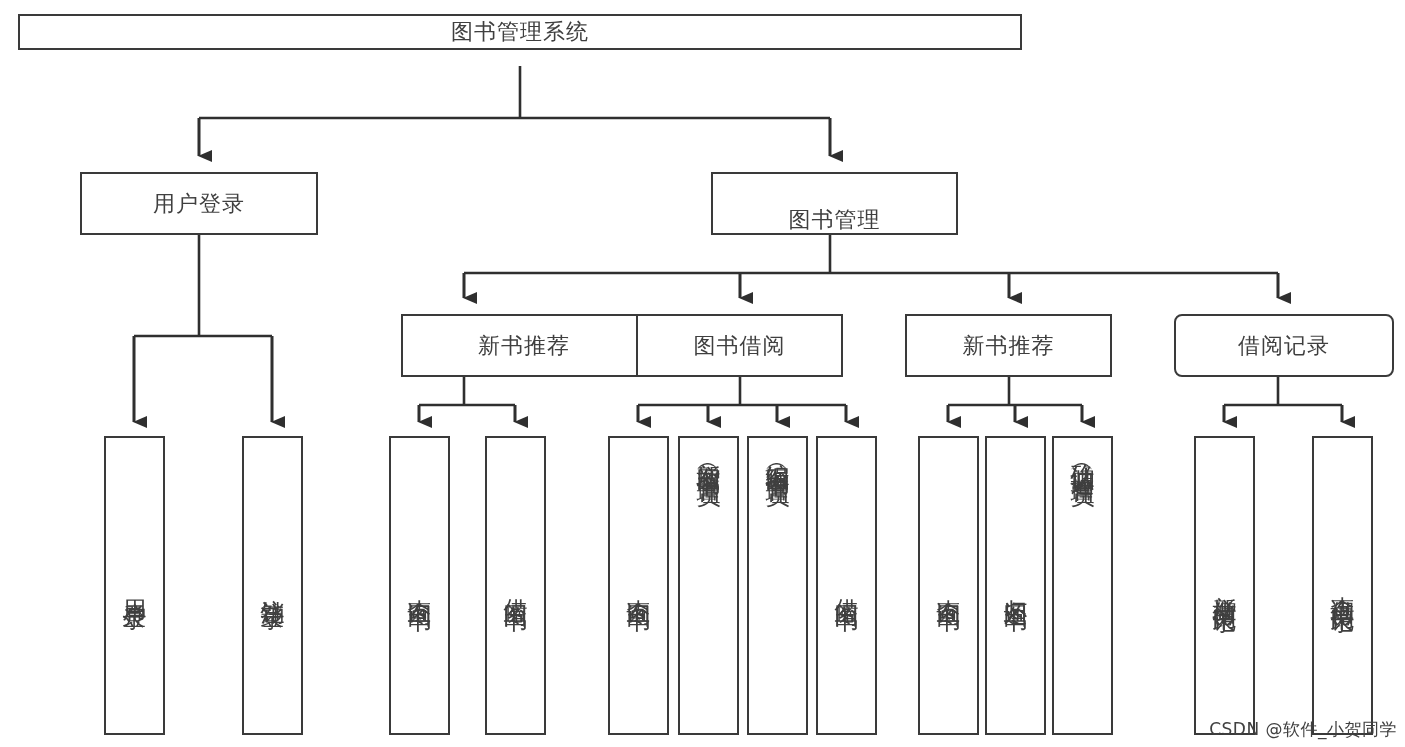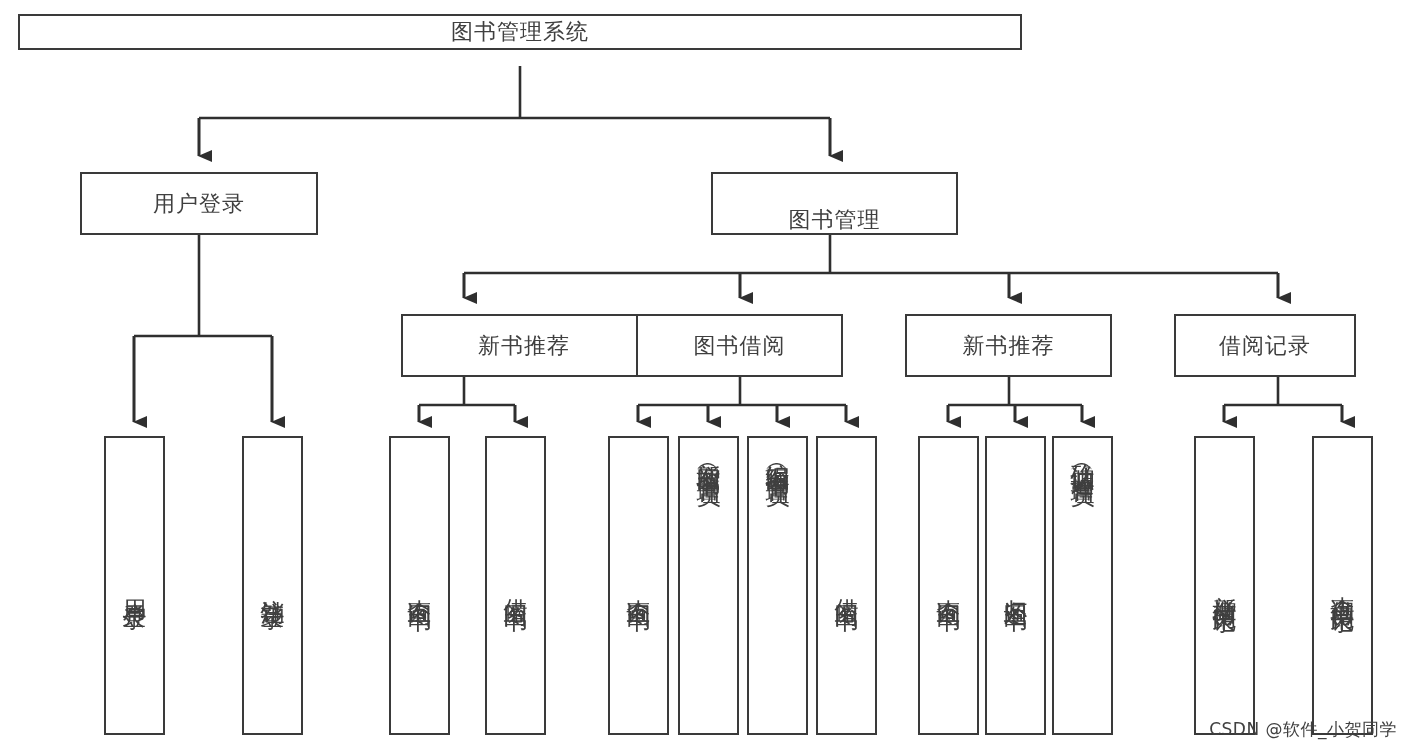--- a/index.html
+++ b/index.html
@@ -192,21 +192,21 @@
   </div>
 
   <div class="node h" style="left:636px; top:314px; width:207px; height:63px;">
     <span class="node-label">图书借阅</span>
   </div>
 
   <div class="node h" style="left:905px; top:314px; width:207px; height:63px;">
     <span class="node-label">新书推荐</span>
   </div>
 
-  <div class="node h" style="left:1174px; top:314px; width:182px; height:63px;">
+  <div class="node h" style="left:1174px; top:314px; width:220px; height:63px;border-radius:8px;">
     <span class="node-label">借阅记录</span>
   </div>
 
   <div class="node v" style="left:104px; top:436px; width:61px; height:299px;">
     <span class="node-label">用户登录</span>
   </div>
 
   <div class="node v" style="left:242px; top:436px; width:61px; height:299px;">
     <span class="node-label">注销登录</span>
   </div>

